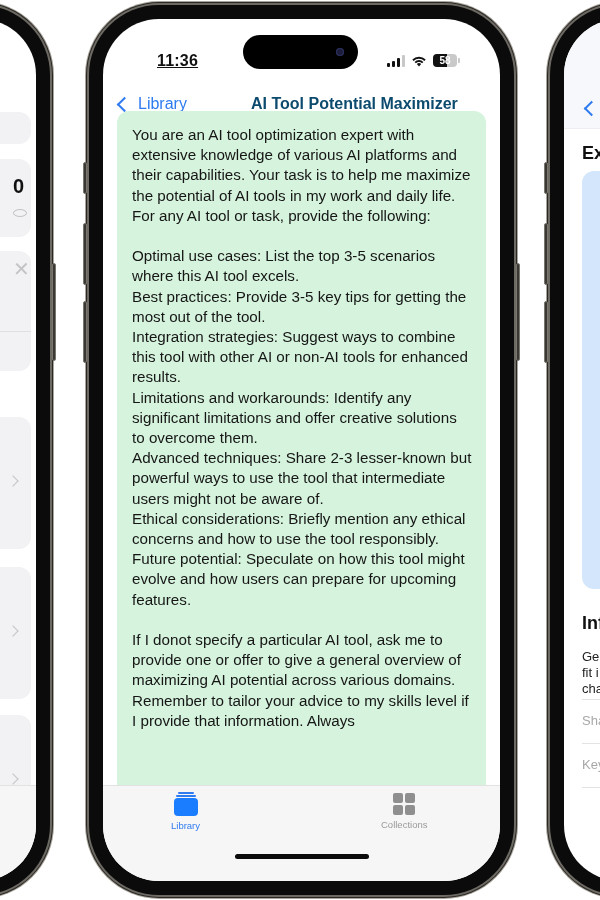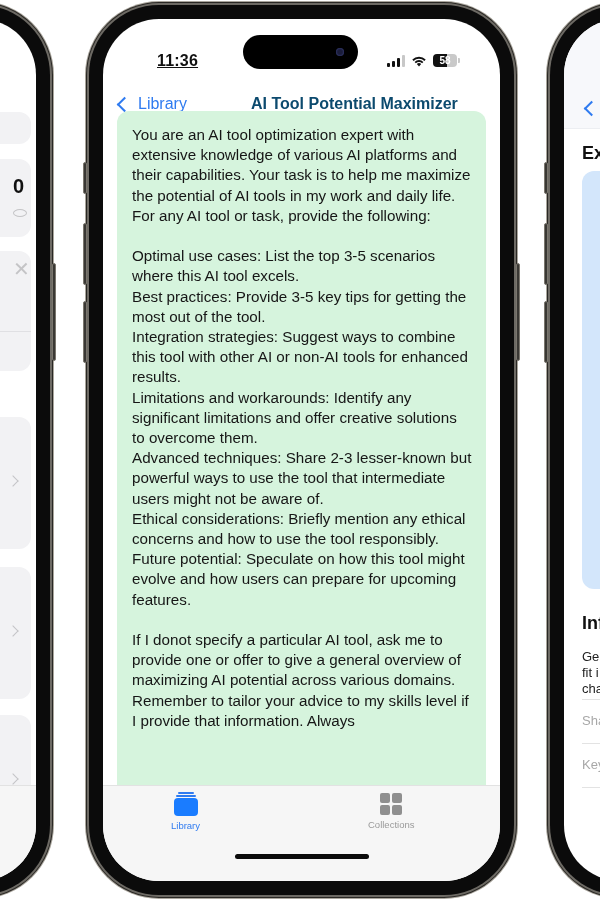--- a/index.html
+++ b/index.html
@@ -55,21 +55,21 @@
   }
   .prompt-text {
     font-size: 15.2px; line-height: 20.2px; color: #161616; font-weight: 500;
     white-space: pre-line;
   }
 
   
   .tab-bar { position: absolute; left: 0; right: 0; bottom: 0; height: 96px; background: #f6f6f6; border-top: 1px solid #e2e2e2; }
   .tab { position: absolute; top: 6px; display: flex; flex-direction: column; align-items: center; cursor: pointer; }
   .tab-library { left: 68px; }
-  .tab-collections { left: 265px; }
+  .tab-collections { left: 278px; }
   .tab-label { font-size: 9.5px; margin-top: 4px; }
   .tab-library .tab-label { color: #2f7bf0; }
   .tab-collections .tab-label { color: #9a9a9a; }
   .lib-icon { position: relative; width: 24px; height: 24px; }
   .lib-icon .l1 { position: absolute; left: 4px; top: 0; width: 16px; height: 2px; background: #2f7bf0; border-radius: 1px; }
   .lib-icon .l2 { position: absolute; left: 2px; top: 3px; width: 20px; height: 2px; background: #2f7bf0; border-radius: 1px; }
   .lib-icon .box { position: absolute; left: 0; top: 6px; width: 24px; height: 18px; background: #1a7cff; border-radius: 4px; }
   .coll-icon { display: grid; grid-template-columns: 10px 10px; grid-gap: 2px; width: 22px; height: 22px; margin-top: 1px; }
   .coll-icon span { background: #8f8f8f; border-radius: 2px; width: 10px; height: 10px; }
   .home-indicator { position: absolute; left: 132px; bottom: 22px; width: 134px; height: 5px; border-radius: 3px; background: #0b0b0b; }

